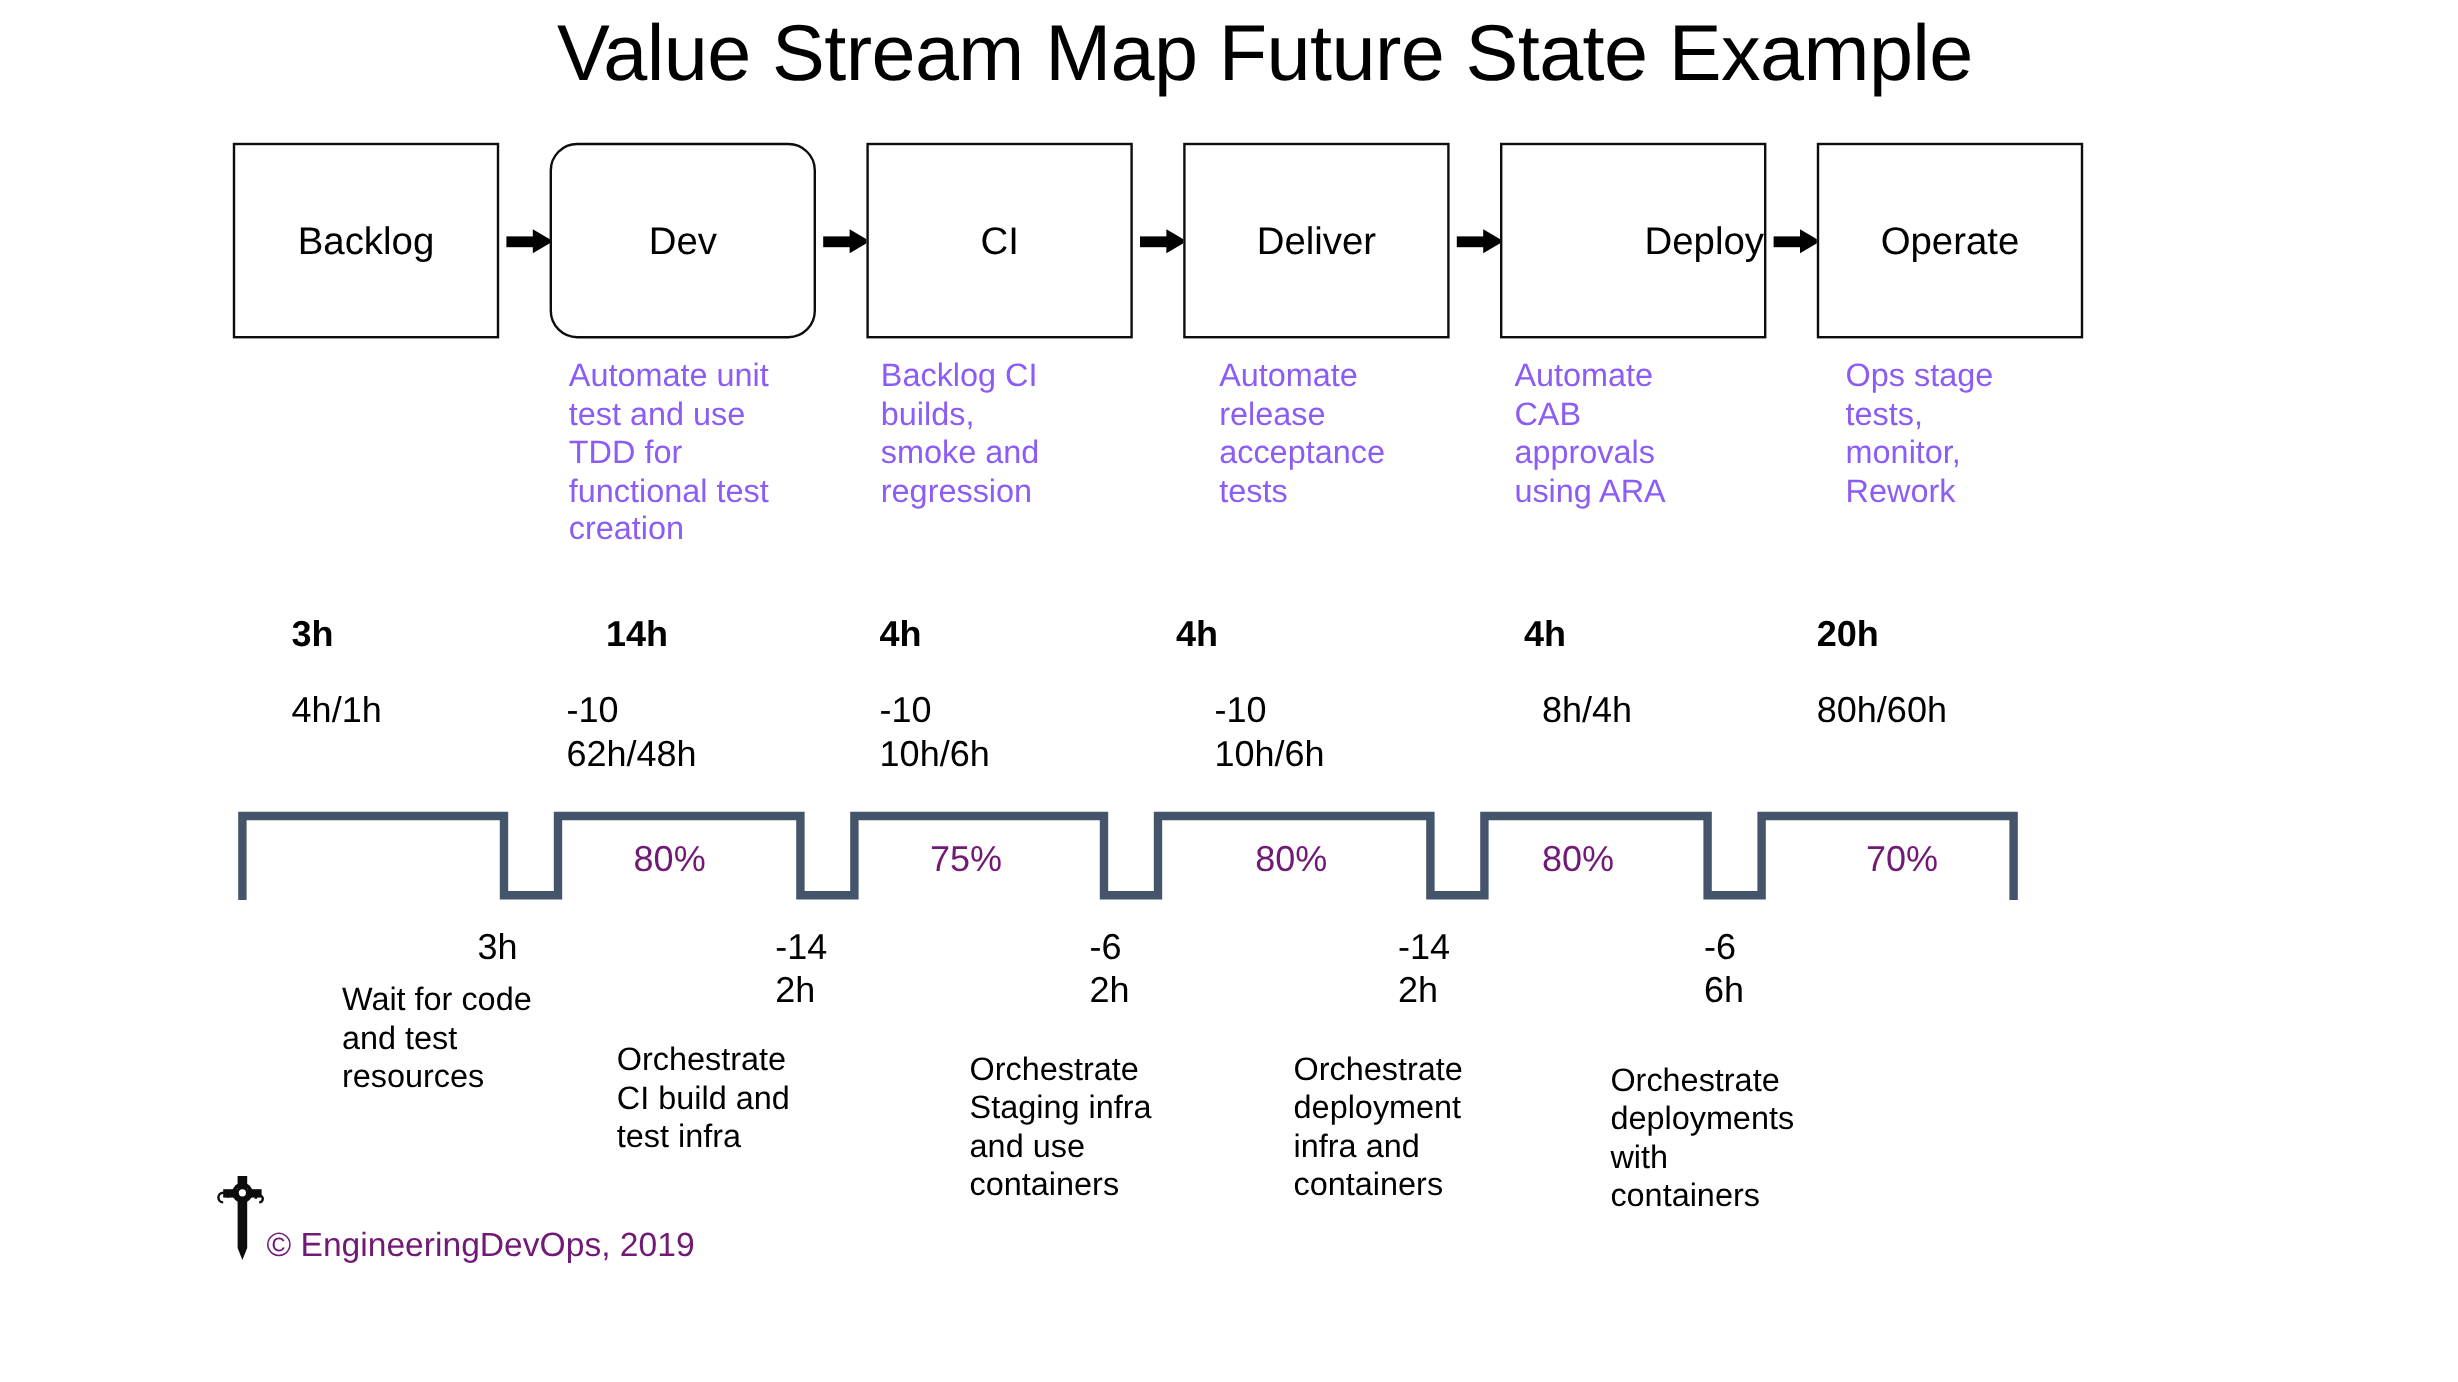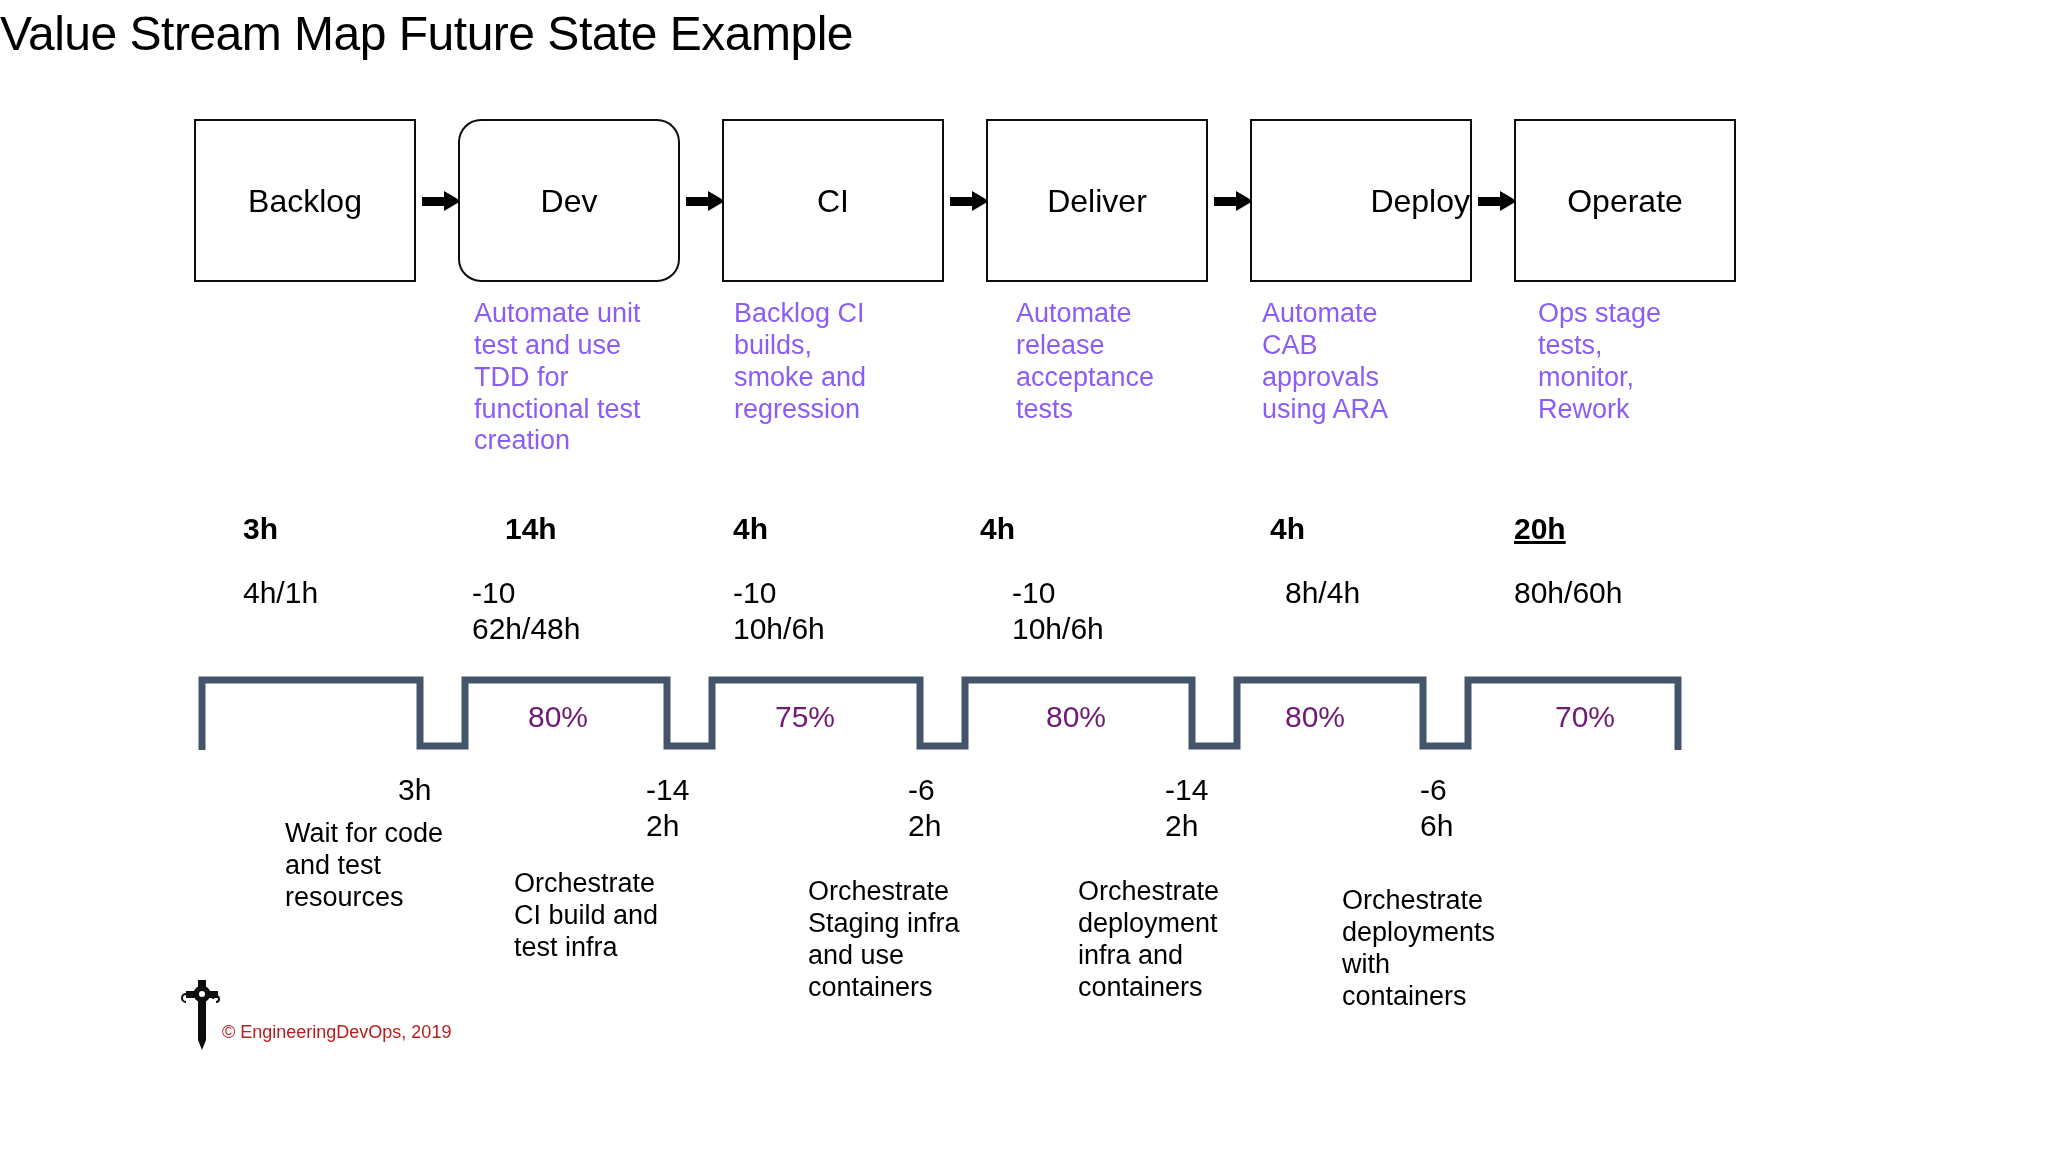--- a/index.html
+++ b/index.html
@@ -19,22 +19,22 @@
     background: #ffffff;
     overflow: hidden;
   }
 
   
   #title {
     position: absolute;
     left: 0;
     top: 8px;
     width: 1644px;
-    text-align: left;
-    font-size: 48px;
+    text-align: right;
+    font-size: 66px;
     font-weight: 400;
     letter-spacing: -0.5px;
     line-height: 1.1;
     color: #000;
     white-space: nowrap;
   }
 
   
   #process-row {
     position: absolute;
@@ -145,22 +145,22 @@
     position: absolute;
     left: 180px;
     top: 978px;
     width: 44px;
     height: 72px;
   }
   #copyright {
     position: absolute;
     left: 222px;
     top: 1022px;
-    font-size: 18px;
-    color: #b91c1c;
+    font-size: 28px;
+    color: #701a75;
     white-space: nowrap;
   }
 </style>
 </head>
 <body>
 
 <div id="slide">
 
   <div id="title">Value Stream Map Future State Example</div>
 
@@ -230,21 +230,21 @@
   <div class="stage-desc" style="left:1538px; top:298px; width:210px;">Ops stage
 tests,
 monitor,
 Rework</div>
 
   <div class="metric-bold" style="left:243px;  top:512px;">3h</div>
   <div class="metric-bold" style="left:505px;  top:512px;">14h</div>
   <div class="metric-bold" style="left:733px;  top:512px;">4h</div>
   <div class="metric-bold" style="left:980px;  top:512px;">4h</div>
   <div class="metric-bold" style="left:1270px; top:512px;">4h</div>
-  <div class="metric-bold" style="left:1514px; top:512px;text-decoration:underline;">20h</div>
+  <div class="metric-bold" style="left:1514px; top:512px;">20h</div>
 
   <div class="metric-sub" style="left:243px;  top:575px;">4h/1h</div>
   <div class="metric-sub" style="left:472px;  top:575px;">-10
 62h/48h</div>
   <div class="metric-sub" style="left:733px;  top:575px;">-10
 10h/6h</div>
   <div class="metric-sub" style="left:1012px; top:575px;">-10
 10h/6h</div>
   <div class="metric-sub" style="left:1285px; top:575px;">8h/4h</div>
   <div class="metric-sub" style="left:1514px; top:575px;">80h/60h</div>

